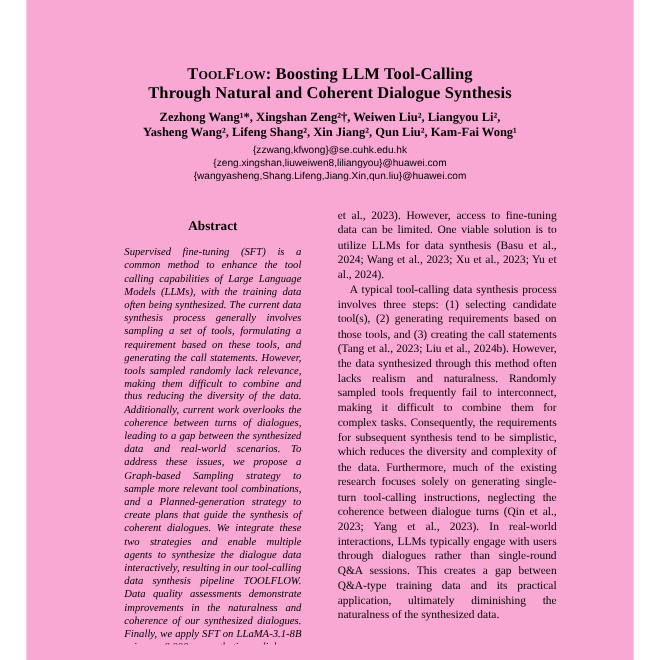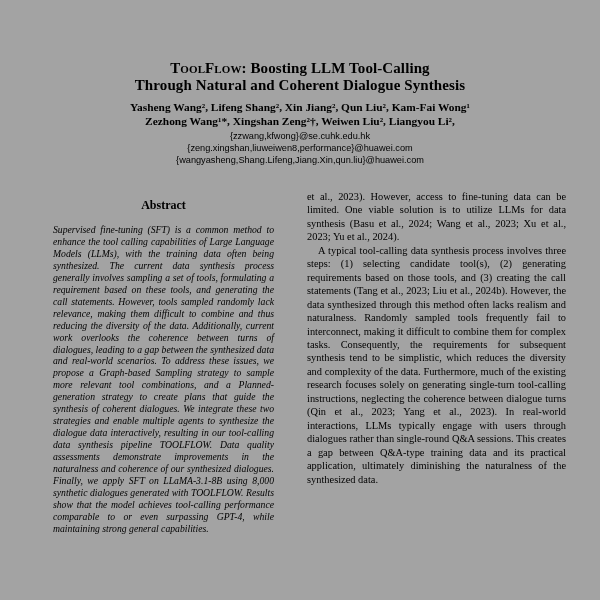--- a/index.html
+++ b/index.html
@@ -2,23 +2,23 @@
 <html lang="en"><head>
 <meta charset="utf-8">
 <style>
   html, body {
     margin: 0;
     padding: 0;
     background: #ffffff;
   }
   .page {
     position: relative;
-    width: 600px;
+    width: 552px;
     height: 600px;
-    background: #a3a3a3;
+    background: #f9a8d4;
     color: #000000;
     font-family: "Liberation Serif", serif;
     overflow: hidden;
     margin: 0 auto;
   }
   .header {
     text-align: center;
     padding-top: 60px;
   }
   .title {
@@ -43,21 +43,21 @@
   }
   .emails {
     font-family: Liberation Sans, sans-serif;
     font-size: 9.2px;
     line-height: 12px;
     margin-top: 2px;
   }
   .columns {
     display: flex;
     gap: 14px;
-    padding: 0 34px;
+    padding: 0 70px;
     margin-top: 24px;
     height: 396px;
     overflow: hidden;
   }
   .col {
     flex: 1 1 0;
     min-width: 0;
     text-align: justify;
   }
   .abstract-head {
@@ -88,28 +88,28 @@
 
 <div class="page">
 
   <div class="header">
     <div class="title">
       <div class="title-line"><span class="sc">ToolFlow</span><span>: Boosting LLM Tool-Calling</span></div>
       <div class="title-line">Through Natural and Coherent Dialogue Synthesis</div>
     </div>
 
     <div class="authors">
+      <div>Zezhong Wang¹*, Xingshan Zeng²†, Weiwen Liu², Liangyou Li²,</div>
       <div>Yasheng Wang², Lifeng Shang², Xin Jiang², Qun Liu², Kam-Fai Wong¹</div>
-      <div>Zezhong Wang¹*, Xingshan Zeng²†, Weiwen Liu², Liangyou Li²,</div>
     </div>
 
 
     <div class="emails">
       <div>{zzwang,kfwong}@se.cuhk.edu.hk</div>
-      <div>{zeng.xingshan,liuweiwen8,performance}@huawei.com</div>
+      <div>{zeng.xingshan,liuweiwen8,liliangyou}@huawei.com</div>
       <div>{wangyasheng,Shang.Lifeng,Jiang.Xin,qun.liu}@huawei.com</div>
     </div>
   </div>
 
   <div class="columns">
     <div class="col">
       <div class="abstract-head">Abstract</div>
       <p class="abstract-body">Supervised fine-tuning (SFT) is a common method to enhance the tool calling capabilities of Large Language Models (LLMs), with the training data often being synthesized. The current data synthesis process generally involves sampling a set of tools, formulating a requirement based on these tools, and generating the call statements. However, tools sampled randomly lack relevance, making them difficult to combine and thus reducing the diversity of the data. Additionally, current work overlooks the coherence between turns of dialogues, leading to a gap between the synthesized data and real-world scenarios. To address these issues, we propose a Graph-based Sampling strategy to sample more relevant tool combinations, and a Planned-generation strategy to create plans that guide the synthesis of coherent dialogues. We integrate these two strategies and enable multiple agents to synthesize the dialogue data interactively, resulting in our tool-calling data synthesis pipeline TOOLFLOW. Data quality assessments demonstrate improvements in the naturalness and coherence of our synthesized dialogues. Finally, we apply SFT on LLaMA-3.1-8B using 8,000 synthetic dialogues generated with TOOLFLOW. Results show that the model achieves tool-calling performance comparable to or even surpassing GPT-4, while maintaining strong general capabilities.</p>
     </div>
 

